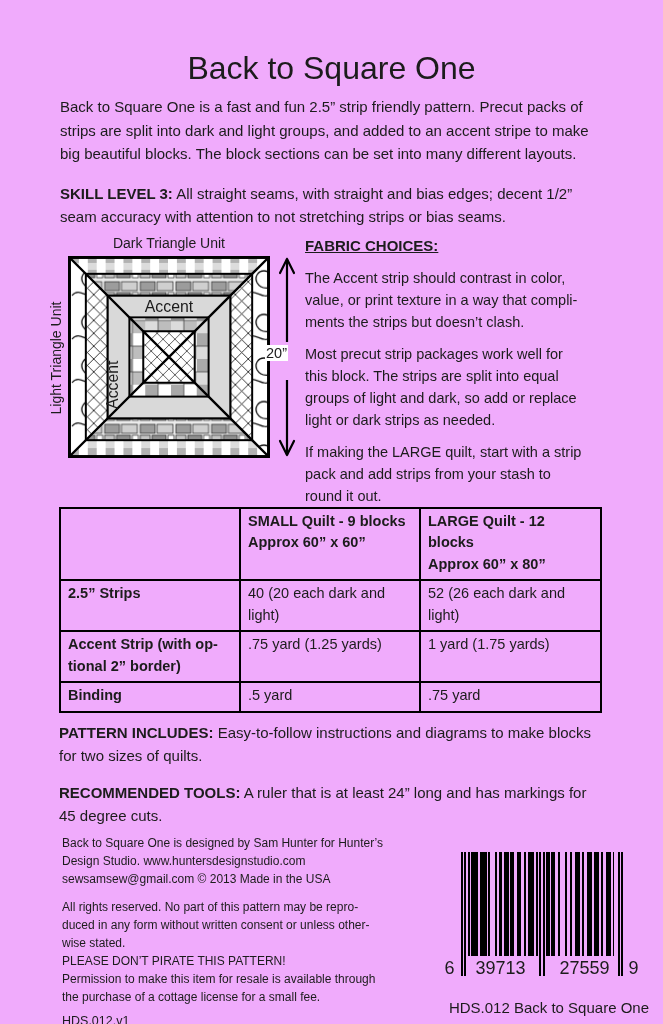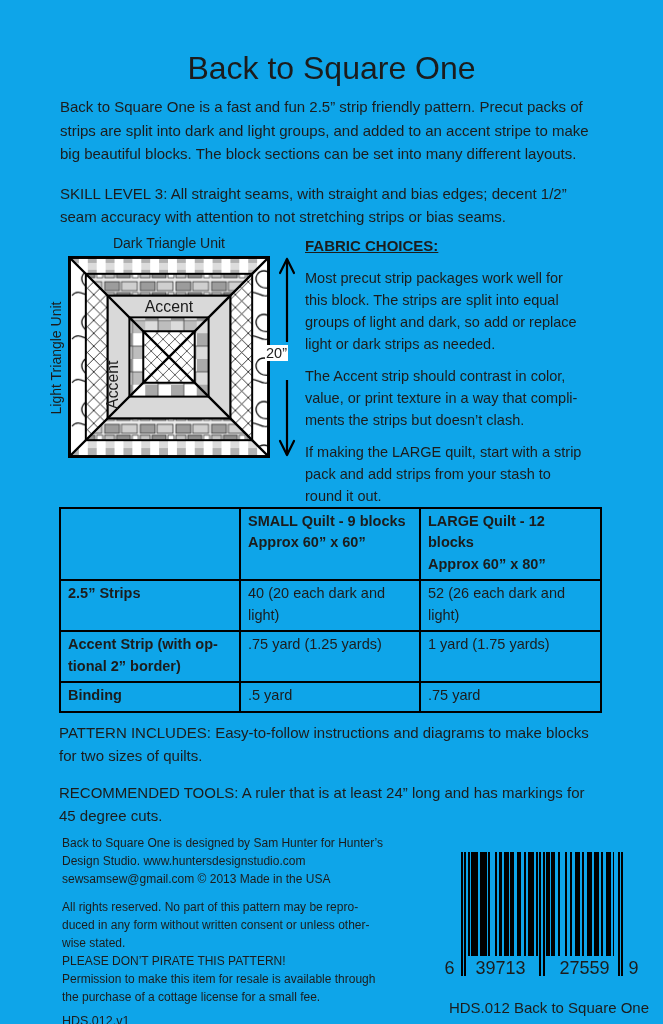--- a/index.html
+++ b/index.html
@@ -1,29 +1,29 @@
 <!DOCTYPE html>
 <html><head>
 <meta charset="utf-8">
 <style>
   html,body { margin:0; padding:0; background:#fff; }
   .page {
     position:relative; width:663px; height:1024px; margin:0 auto;
-    background:#0ea5e9; color:#1c1c1c; overflow:hidden;
+    background:#f0abfc; color:#1c1c1c; overflow:hidden;
     font-family:"Liberation Sans", sans-serif;
   }
   .pre { white-space:pre-line; }
   .title {
     margin:0; padding-top:50px; text-align:center;
     font-size:32px; font-weight:400; letter-spacing:0;
   }
   .body-text { font-size:15px; line-height:23.5px; }
   .intro { margin:8px 58px 0 60px; }
   .skill { margin:16px 58px 0 60px; }
-  .lead { font-weight:normal; }
+  .lead { font-weight:bold; }
 
   
   .twocol { display:flex; margin:6px 0 0 46px; }
   .diagram-col { position:relative; width:259px; height:262px; flex:none; }
   .diag-top-label { position:absolute; left:22px; top:0; width:202px; text-align:center; font-size:14px; }
   .diag-left-label { position:absolute; left:0; top:22px; width:20px; height:202px;
     display:flex; align-items:center; justify-content:center; }
   .diag-left-label span { transform:rotate(-90deg); white-space:nowrap; font-size:14px; }
   .block-svg { position:absolute; left:22px; top:21px; }
   .arrow-svg { position:absolute; left:228px; top:21px; }
@@ -179,27 +179,27 @@
 
       <svg class="arrow-svg" width="26" height="202" viewBox="0 0 26 202">
         <path d="M13 3 V86 M13 124 V199" stroke="#000" stroke-width="2.2" fill="none"></path>
         <path d="M13 3 L6 17 M13 3 L20 17 M13 199 L6 185 M13 199 L20 185" stroke="#000" stroke-width="2.2" fill="none" stroke-linecap="round"></path>
       </svg>
       <span class="size-label">20”</span>
     </div>
 
     <div class="fabric-col">
       <p class="fabric-heading">FABRIC CHOICES:</p>
+      <p class="pre">The Accent strip should contrast in color,
+value, or print texture in a way that compli-
+ments the strips but doesn’t clash.</p>
       <p class="pre">Most precut strip packages work well for
 this block. The strips are split into equal
 groups of light and dark, so add or replace
 light or dark strips as needed.</p>
-      <p class="pre">The Accent strip should contrast in color,
-value, or print texture in a way that compli-
-ments the strips but doesn’t clash.</p>
       <p class="pre">If making the LARGE quilt, start with a strip
 pack and add strips from your stash to
 round it out.</p>
     </div>
   </div>
 
   <table class="qtable">
     <colgroup>
         <col style="width:180px">
         <col style="width:180px">

